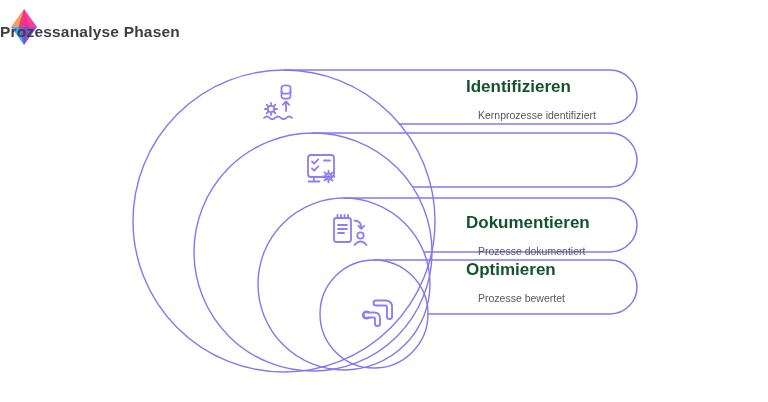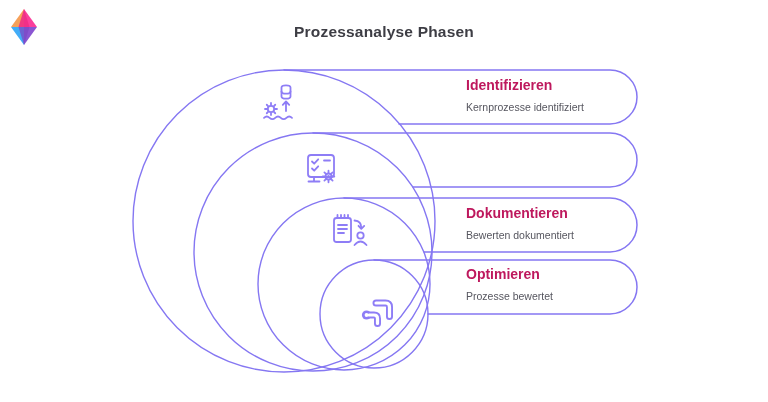--- a/index.html
+++ b/index.html
@@ -4,27 +4,27 @@
 <style>
   html,body{margin:0;padding:0;}
   body{
     width:768px;height:402px;position:relative;overflow:hidden;
     background:#ffffff;
     font-family:"Liberation Sans","DejaVu Sans",sans-serif;
   }
   .stage{position:absolute;inset:0;width:768px;height:402px;}
   .page-title{
     position:absolute;top:23px;left:0;width:768px;
-    text-align:center;font-size:15.5px;font-weight:bold;
+    font-size:15.5px;font-weight:bold;
     color:#3d3d44;letter-spacing:.2px;
   }
   .diagram-svg{position:absolute;left:0;top:0;}
   .card-text{position:absolute;left:466px;width:165px;}
-  .card-text .ct-title{font-size:14px;font-weight:bold;color:#be185d;margin:0 0 8px 0;}
-  .card-text .ct-sub{font-size:10.5px;color:#56565f;margin:0;}
+  .card-text .ct-title{font-size:17px;font-weight:bold;color:#14532d;margin:0 0 8px 0;}
+  .card-text .ct-sub{font-size:10.5px;color:#56565f;margin:12px;}
   .logo{position:absolute;left:10px;top:8px;cursor:pointer;}
 </style>
 </head>
 <body>
 
 <div class="stage">
 
   <svg class="logo" width="28" height="38" viewBox="0 0 28 38">
     <polygon points="14,1 1,19 14,19" fill="#F6A05A"></polygon>
     <polygon points="14,1 27,19 14,19" fill="#FB3E9C"></polygon>
@@ -93,22 +93,22 @@
       <circle cx="9.5" cy="23" r="1.9" fill="#ffffff"></circle>
     </g>
   </svg>
 
   <div class="card-text" style="top:77px">
     <p class="ct-title">Identifizieren</p>
     <p class="ct-sub">Kernprozesse identifiziert</p>
   </div>
   <div class="card-text" style="top:140px">
   </div>
-  <div class="card-text" style="top:205px">
+  <div class="card-text" style="top:213px">
     <p class="ct-title">Dokumentieren</p>
-    <p class="ct-sub">Bewerten dokumentiert</p>
+    <p class="ct-sub">Prozesse dokumentiert</p>
   </div>
-  <div class="card-text" style="top:266px">
+  <div class="card-text" style="top:260px">
     <p class="ct-title">Optimieren</p>
     <p class="ct-sub">Prozesse bewertet</p>
   </div>
 
 </div>
 
 </body></html>

